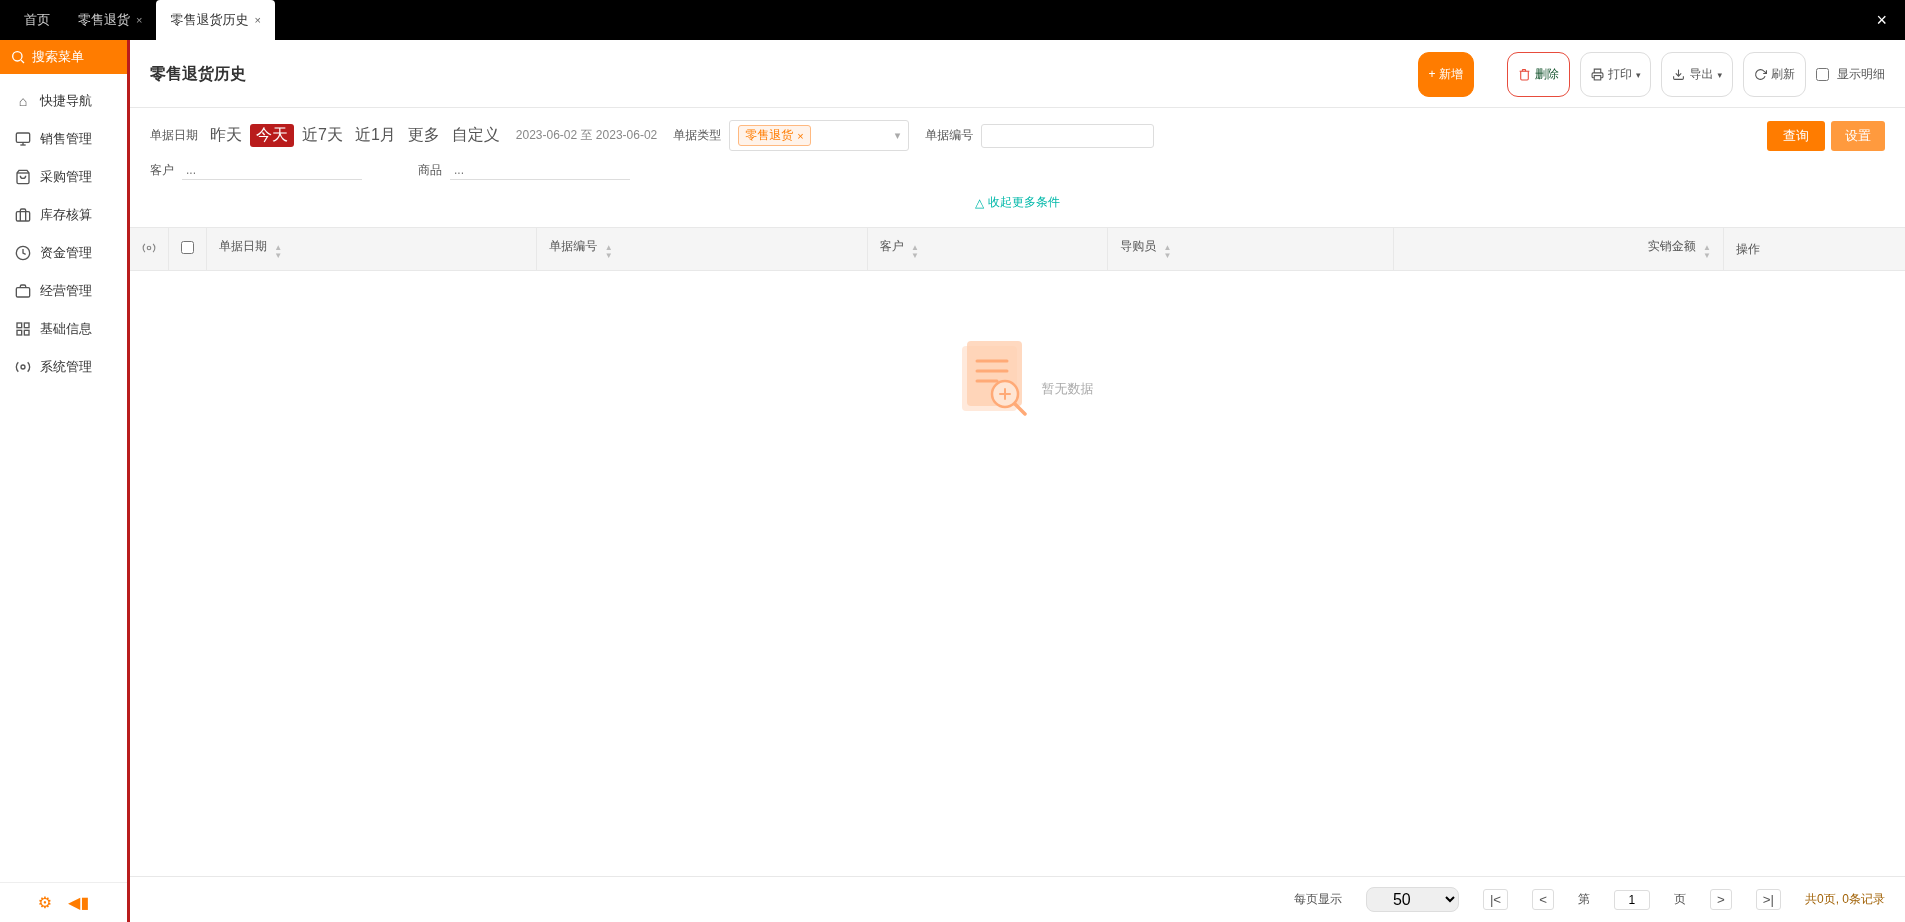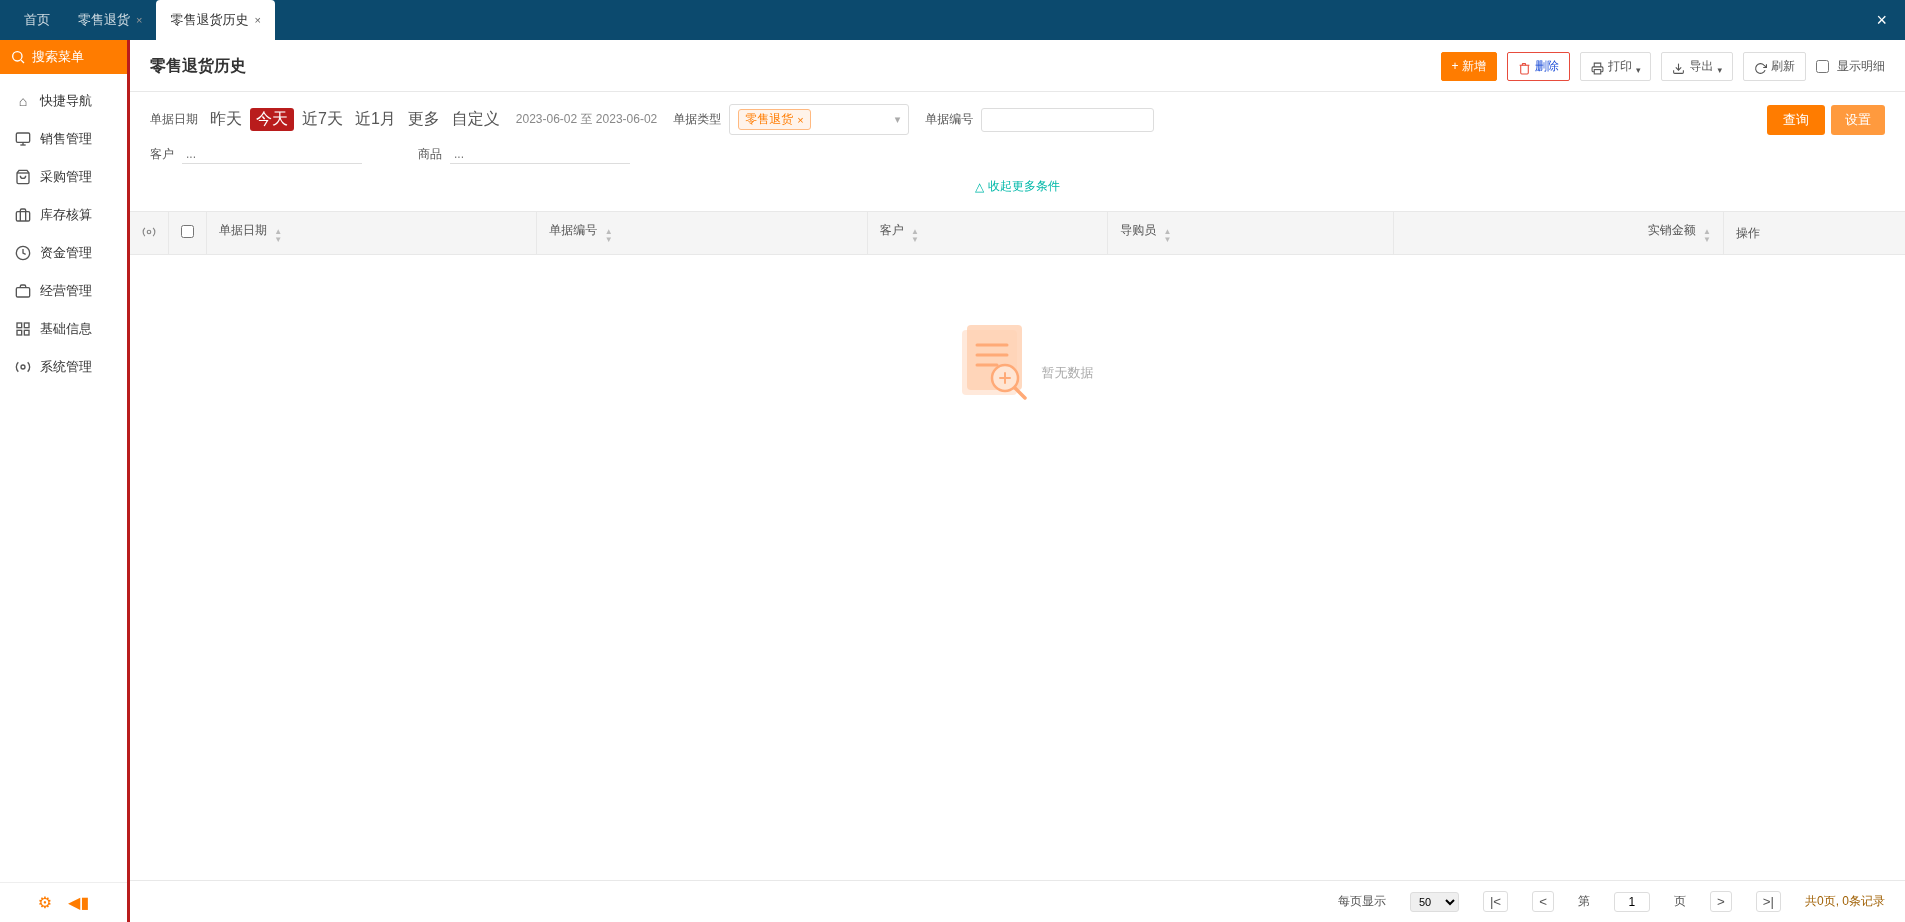--- a/index.html
+++ b/index.html
@@ -1,19 +1,19 @@
 <!DOCTYPE html>
 <html><head>
   <meta charset="utf-8">
   <style>
     * { box-sizing: border-box; margin: 0; padding: 0; }
     body { font-family: 'Microsoft YaHei', Arial, sans-serif; font-size: 13px; background: #f5f5f5; color: #333; display: flex; flex-direction: column; height: 922px; overflow: hidden; }
 
     
-    .top-bar { background: #0c4a6e; display: flex; align-items: center; height: 40px; padding: 0 10px; flex-shrink: 0; }
+    .top-bar { background: #000000; display: flex; align-items: center; height: 40px; padding: 0 10px; flex-shrink: 0; }
     .top-bar-right { margin-left: auto; display: flex; align-items: center; }
     .top-close-btn { color: white; font-size: 18px; cursor: pointer; padding: 0 8px; }
 
     .tab-bar { display: flex; align-items: stretch; height: 100%; }
     .tab-item { display: flex; align-items: center; padding: 0 14px; cursor: pointer; color: rgba(255,255,255,0.8); font-size: 13px; gap: 6px; height: 100%; }
     .tab-item.active { background: white; color: #333; border-radius: 4px 4px 0 0; }
     .tab-item .tab-close { font-size: 11px; color: #999; cursor: pointer; }
     .tab-item.active .tab-close { color: #666; }
 
     
@@ -27,23 +27,23 @@
     .sidebar-item .nav-icon { width: 18px; height: 18px; display: flex; align-items: center; justify-content: center; color: #555; font-size: 14px; }
     .sidebar-bottom { display: flex; align-items: center; justify-content: center; gap: 16px; padding: 10px; border-top: 1px solid #eee; }
     .sidebar-bottom-icon { color: #ff7c00; cursor: pointer; font-size: 16px; }
 
     
     .content-area { flex: 1; display: flex; flex-direction: column; overflow: hidden; background: #f5f5f5; }
     .page-header { background: white; padding: 12px 20px 0 20px; border-bottom: 1px solid #e8e8e8; flex-shrink: 0; }
     .page-title-row { display: flex; align-items: center; justify-content: space-between; margin-bottom: 10px; }
     .page-title { font-size: 16px; font-weight: bold; color: #333; }
     .toolbar { display: flex; align-items: center; gap: 10px; }
-    .toolbar-btn { display: flex; align-items: flex-end; gap: 4px; padding: 5px 10px; border: 1px solid #ddd; border-radius: 2px; background: white; cursor: pointer; font-size: 12px; color: #555; }
+    .toolbar-btn { display: flex; align-items: center; gap: 4px; padding: 13px 10px; border: 1px solid #ddd; border-radius: 11px; background: white; cursor: pointer; font-size: 12px; color: #555; }
     .toolbar-btn.primary { background: #ff7c00; color: white; border-color: #ff7c00; }
-    .toolbar-btn.danger { color: #1d4ed8; border-color: #e74c3c; }
+    .toolbar-btn.danger { color: #14532d; border-color: #e74c3c; margin-left: 23px; }
     .show-detail { display: flex; align-items: center; gap: 8px; font-size: 12px; color: #555; cursor: pointer; }
     .show-detail input[type=checkbox] { cursor: pointer; }
 
     
     .filter-area { padding: 12px 20px; background: white; border-bottom: 1px solid #e8e8e8; flex-shrink: 0; }
     .filter-row { display: flex; align-items: center; gap: 16px; margin-bottom: 10px; flex-wrap: wrap; }
     .filter-item { display: flex; align-items: center; gap: 8px; }
     .filter-label { color: #555; font-size: 12px; white-space: nowrap; }
     .date-shortcuts { display: flex; align-items: center; gap: 4px; }
     .date-shortcut { font-size: 16px; color: #555; cursor: pointer; padding: 1px 4px; }
@@ -68,21 +68,21 @@
     .th-settings { width: 36px; text-align: center; }
     .th-check { width: 36px; text-align: center; }
 
     
     .empty-state { display: flex; flex-direction: row; align-items: center; justify-content: center; flex: 1; padding: 60px 0; }
     .empty-icon { width: 100px; height: 100px; margin-bottom: 16px; }
     .empty-text { color: #aaa; font-size: 13px; }
 
     
     .pagination-bar { display: flex; align-items: center; justify-content: flex-end; padding: 10px 20px; background: white; border-top: 1px solid #e8e8e8; gap: 24px; font-size: 12px; color: #555; flex-shrink: 0; }
-    .page-size-select { border: 1px solid #ddd; border-radius: 3px; padding: 2px 4px; font-size: 11px; }
+    .page-size-select { border: 1px solid #ddd; border-radius: 8px; padding: 2px 22px; font-size: 16px; }
     .page-nav-btn { border: 1px solid #ddd; border-radius: 3px; padding: 2px 6px; cursor: pointer; background: white; color: #555; }
     .page-input { border: 1px solid #ddd; border-radius: 3px; padding: 2px 4px; width: 36px; text-align: center; font-size: 12px; }
     .page-total { color: #a16207; }
 
     
     .icon-svg { width: 16px; height: 16px; }
   </style>
 </head>
 <body>
 

